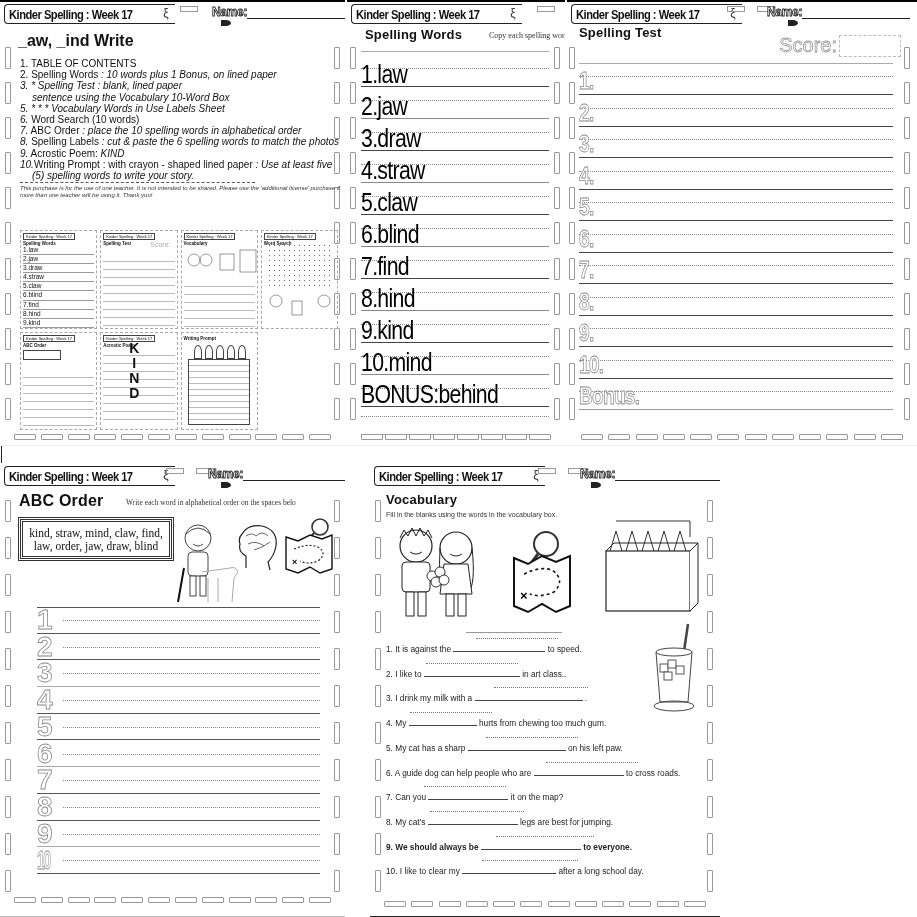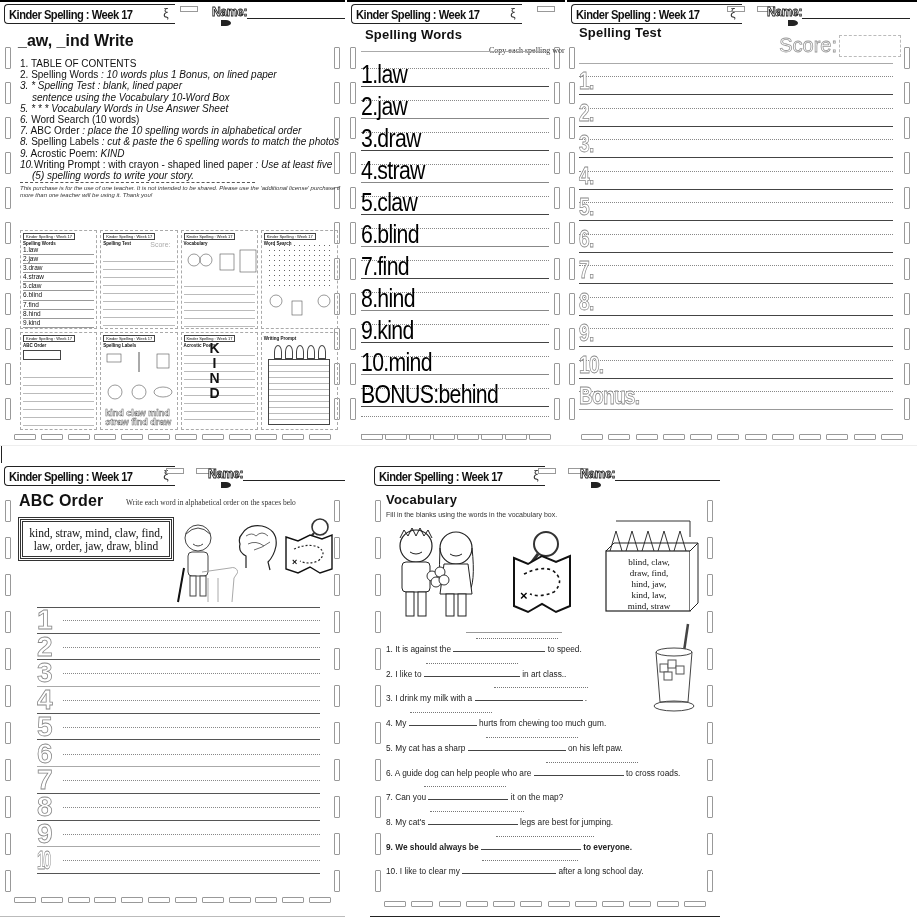--- a/index.html
+++ b/index.html
@@ -123,21 +123,21 @@
       <span></span>
       <span></span>
     </div>
 
   <div class="toc-heading">_aw, _ind Write</div>
   <div class="toc">
     <div class="item"><span>1.</span> <span>TABLE OF CONTENTS</span></div>
     <div class="item"><span>2.</span> <span>Spelling Words</span> <i>: 10 words plus 1 Bonus, on lined paper</i></div>
     <div class="item"><i><span>3.</span> <span>* Spelling Test</span> <span>: blank, lined paper</span></i></div>
     <div class="item indent"><i>sentence using the Vocabulary 10-Word Box</i></div>
-    <div class="item"><i><span>5.</span> <span>* * *  Vocabulary Words in Use Answer Sheet</span></i></div>
+    <div class="item"><i><span>5.</span> <span>* * *  Vocabulary Words in Use Labels Sheet</span></i></div>
     <div class="item"><i>6.</i> <span>Word Search (10 words)</span></div>
     <div class="item"><i>7.</i> <span>ABC Order</span> <i>: place the 10 spelling words in alphabetical order</i></div>
     <div class="item"><i>8.</i> <span>Spelling Labels</span> <i>: cut &amp; paste the 6 spelling words to match the photos</i></div>
     <div class="item"><i>9.</i> <span>Acrostic Poem:</span> <i>KIND</i></div>
     <div class="item"><i>10.</i><span>Writing Prompt : with crayon - shaped lined paper</span> <i>: Use at least five</i></div>
     <div class="item indent"><i>(5) spelling words to write your story.</i></div>
     <div class="toc-rule"></div>
     <div class="toc-legal">This purchase is for the use of one teacher. It is not intended to be shared. Please use the 'additional license' purchase if more than one teacher will be using it. Thank you!</div>
   </div>
 
@@ -214,33 +214,20 @@
           <div></div>
           <div></div>
           <div></div>
           <div></div>
           <div></div>
           <div></div>
         </div>
     </div>
     <div class="thumb">
       <span class="t-head">Kinder Spelling : Week 17</span>
-      <div class="t-title">Spelling Labels</div>
-      <svg width="75" height="60" style="margin-top:2px;">
-          <rect x="4" y="4" width="14" height="8" fill="none" stroke="#555" stroke-width="0.6"></rect>
-          <line x1="36" y1="2" x2="36" y2="22" stroke="#555"></line>
-          <rect x="54" y="4" width="12" height="14" fill="none" stroke="#555" stroke-width="0.6"></rect>
-          <circle cx="12" cy="42" r="7" fill="none" stroke="#555" stroke-width="0.6"></circle>
-          <circle cx="36" cy="42" r="7" fill="none" stroke="#555" stroke-width="0.6"></circle>
-          <ellipse cx="60" cy="42" rx="9" ry="5" fill="none" stroke="#555" stroke-width="0.6"></ellipse>
-        </svg>
-      <div class="outline-text">kind claw mind straw find draw</div>
-    </div>
-    <div class="thumb">
-      <span class="t-head">Kinder Spelling : Week 17</span>
       <div class="t-title">Acrostic Poem</div>
       <div class="t-lines">
           <div></div>
           <div></div>
           <div></div>
           <div></div>
           <div></div>
           <div></div>
           <div></div>
           <div></div>
@@ -312,21 +299,21 @@
       <span></span>
       <span></span>
       <span></span>
       <span></span>
       <span></span>
       <span></span>
       <span></span>
     </div>
 
   <div class="sec-title" style="left:18px;top:27px;font-size:13px;">Spelling Words</div>
-  <div class="sec-sub" style="left:142px;top:46px;">Copy each spelling wor</div>
+  <div class="sec-sub" style="left:142px;top:31px;">Copy each spelling wor</div>
   <div style="position:absolute;left:14px;right:16px;top:51px;border-top:1px solid #aaa;"></div>
 
   <div id="sw-rows">
       <div class="ruled-row" style="top: 58px; height: 32px;">
         <div class="dotline" style="top:10px;"></div>
         <div class="baseline" style="top:28px;"></div>
       </div>
       <div class="word" style="top: 60px;">1.law</div>
       <div class="ruled-row" style="top: 90px; height: 32px;">
         <div class="dotline" style="top:10px;"></div>
@@ -736,27 +723,20 @@
     <text x="10" y="70" font-size="13" font-weight="bold" font-family="Liberation Sans, sans-serif">×</text>
   </svg>
 
   <svg class="svg-abs" style="left:232px;top:55px;" width="100" height="100">
     <path d="M14 4 L88 4 L88 20" fill="none" stroke="#333"></path>
     <path d="M8 34 L14 14 L20 34 M24 34 L30 14 L36 34 M40 34 L46 14 L52 34 M56 34 L62 14 L68 34 M72 34 L78 14 L84 34" fill="#fff" stroke="#333"></path>
     <rect x="4" y="34" width="84" height="60" fill="#fff" stroke="#222" stroke-width="1.2"></rect>
     <path d="M88 34 L96 26 L96 86 L88 94" fill="#fff" stroke="#222"></path>
     <path d="M4 34 L12 26 L96 26" fill="none" stroke="#222"></path>
   </svg>
-  <div class="vocab-box" style="left:240px;top:95px;width:78px;">
-    <div>blind, claw,</div>
-    <div>draw, find,</div>
-    <div>hind, jaw,</div>
-    <div>kind, law,</div>
-    <div>mind, straw</div>
-  </div>
 
   <svg class="svg-abs" style="left:280px;top:160px;" width="50" height="92">
     <line x1="38" y1="2" x2="28" y2="70" stroke="#444" stroke-width="2.5"></line>
     <path d="M6 30 L10 80 L38 80 L42 30 Z" fill="#fff" stroke="#444"></path>
     <ellipse cx="24" cy="30" rx="18" ry="4" fill="#fff" stroke="#444"></ellipse>
     <rect x="10" y="42" width="8" height="8" fill="#fff" stroke="#555"></rect>
       <rect x="18" y="38" width="8" height="8" fill="#fff" stroke="#555"></rect>
       <rect x="26" y="44" width="8" height="8" fill="#fff" stroke="#555"></rect>
       <rect x="14" y="50" width="8" height="8" fill="#fff" stroke="#555"></rect>
     <ellipse cx="24" cy="84" rx="20" ry="5" fill="none" stroke="#444"></ellipse>

